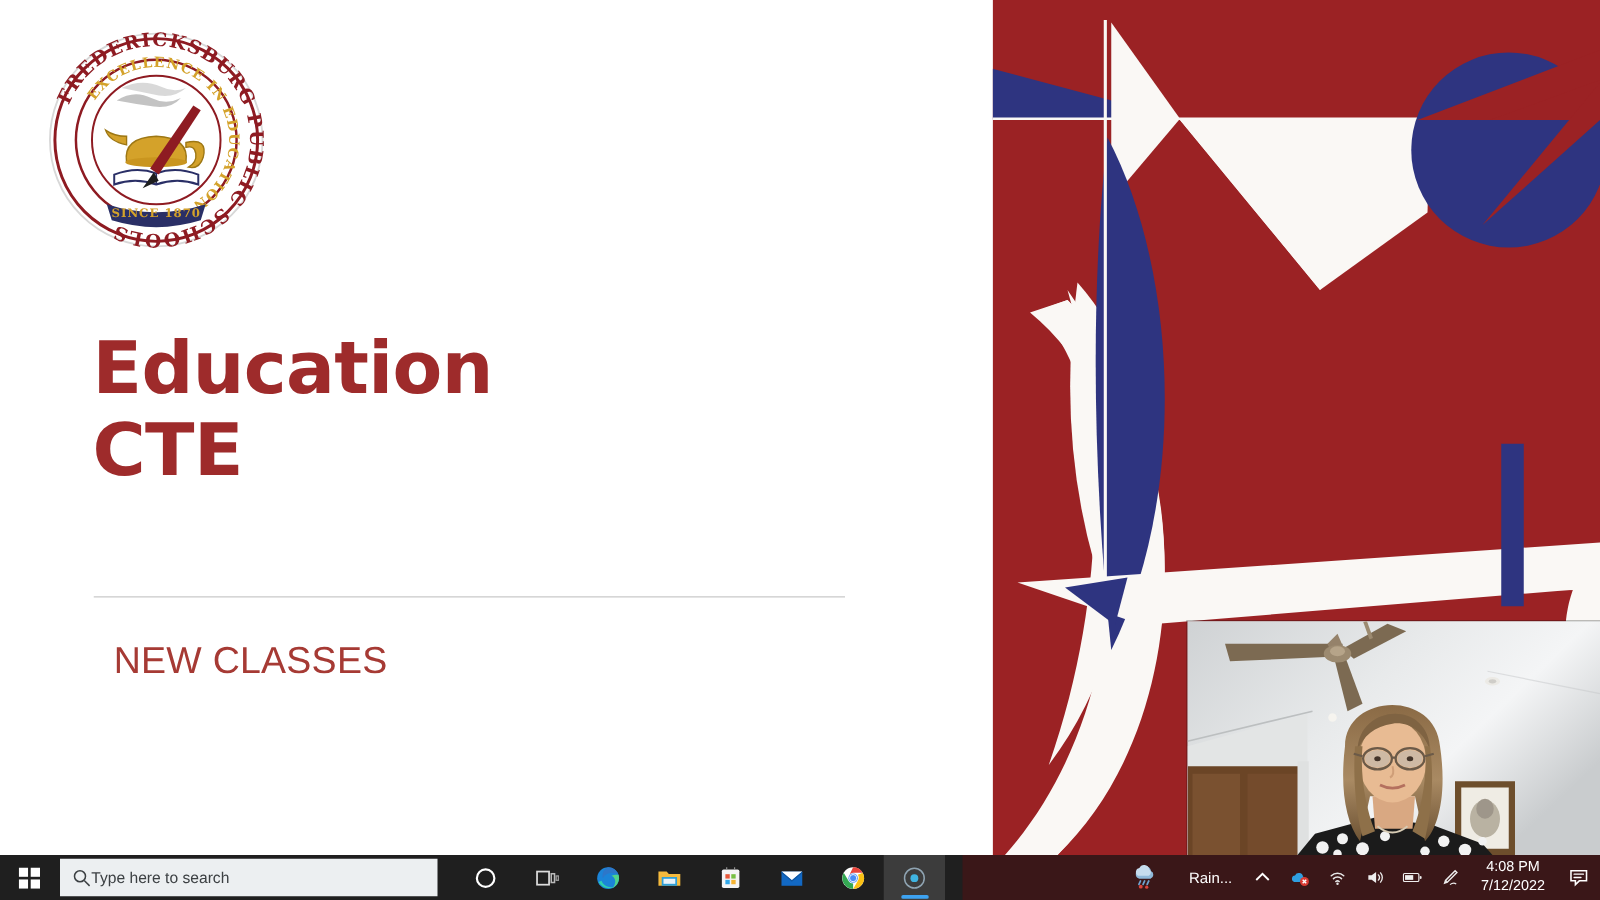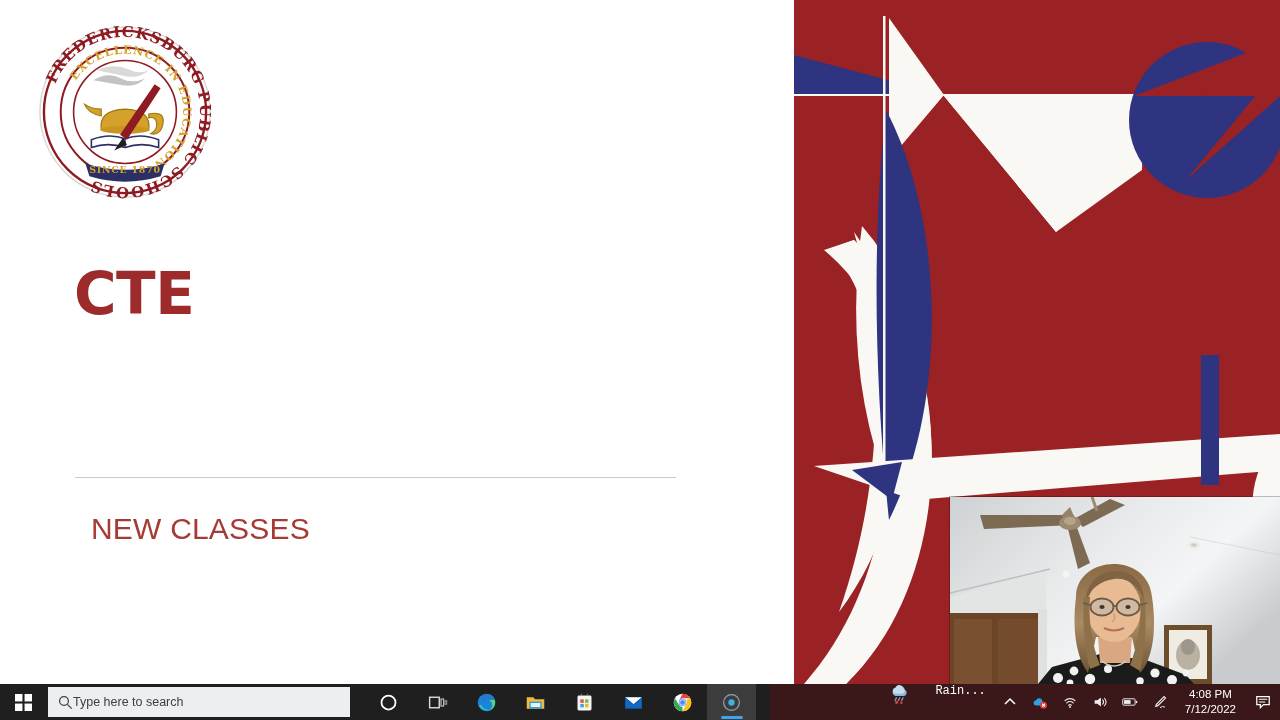--- a/index.html
+++ b/index.html
@@ -62,21 +62,21 @@
 
   .tbicon{ width:49px; height:36px; display:flex; align-items:center;
     justify-content:center; position:relative; }
   .tbicon svg{ width:21px; height:21px; }
   .tbicon.active{ background:rgba(255,255,255,.13); }
   .tbicon .run{ position:absolute; bottom:1px; left:50%; transform:translateX(-50%);
     width:22px; height:3px; background:#3da2f0; border-radius:2px; }
 
   #tray{ position:absolute; right:0; top:0; height:36px; display:flex;
     align-items:center; z-index:3; }
-  #weather{ display:flex; gap:23px; padding:0 9px; height:36px;font-family:Liberation Mono, monospace; }
+  #weather{ display:flex; align-items:center; gap:23px; padding:0 9px; height:36px; }
   #weather svg{ width:22px; height:22px; }
   #weather .wt{ font-size:12px; color:#ffffff; white-space:nowrap; }
   .trayi{ width:30px; height:36px; display:flex; align-items:center;
     justify-content:center; }
   .trayi svg{ width:16px; height:16px; }
   #clock{ height:36px; display:flex; flex-direction:column; justify-content:center;
     align-items:center; padding:0 10px; color:#fff; font-size:11.5px;
     line-height:1.33; white-space:nowrap; }
   #actioncenter{ width:34px; height:36px; display:flex; align-items:center;
     justify-content:center; }
@@ -125,20 +125,21 @@
 
         <path d="M126 66 L92 118 l-7 -5 L120 62 z" fill="#8E1B22"></path>
         <path d="M88 116 l-9 13 l13 -6 z" fill="#1e1e1e"></path>
 
         <path d="M50 142 q40 13 80 0 l-4 13 q-36 11 -72 0 z" fill="#2a2f66"></path>
         <text x="90" y="152" text-anchor="middle" font-family="DejaVu Serif, serif" font-size="9.5" font-weight="700" fill="#D4A22A" letter-spacing=".8">SINCE 1870</text>
       </svg>
     </div>
 
     <div id="title">
+      <span class="ln">Education</span>
       <span class="ln">CTE</span>
     </div>
 
     <div id="rule"></div>
 
     <div id="bullets">
       <span class="b">NEW CLASSES</span>
     </div>
 
     <div id="decor">

